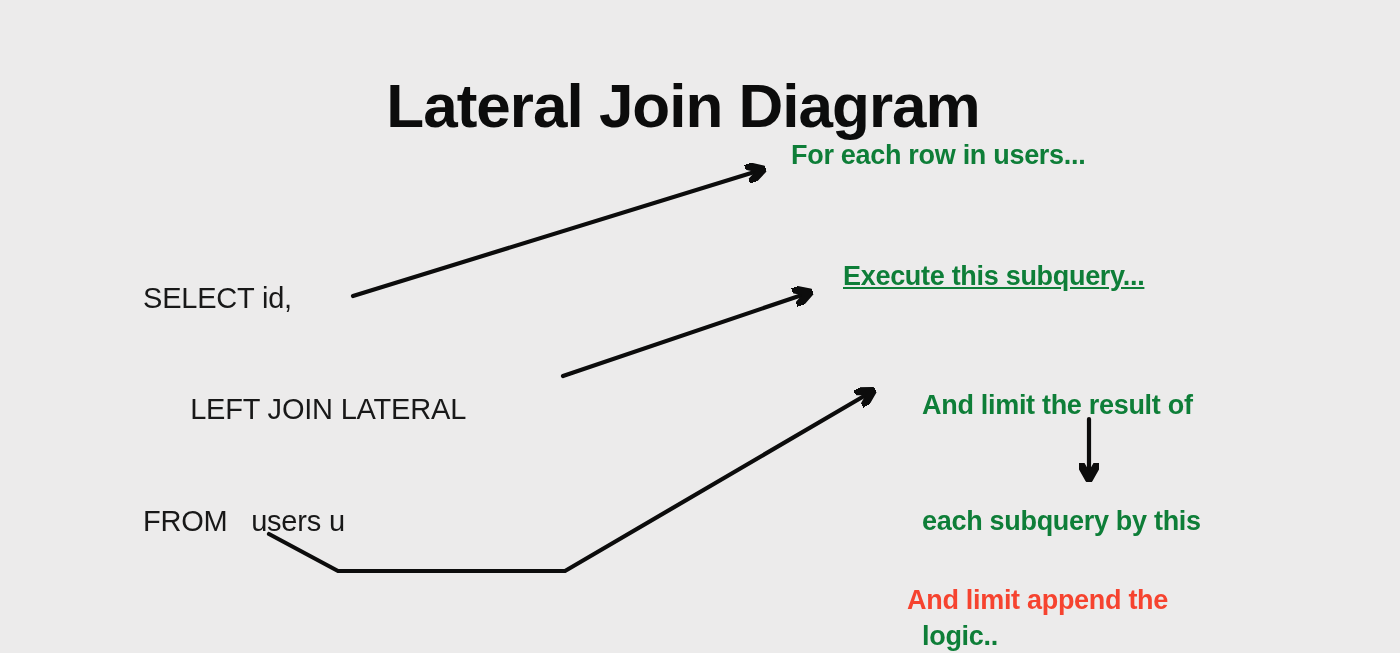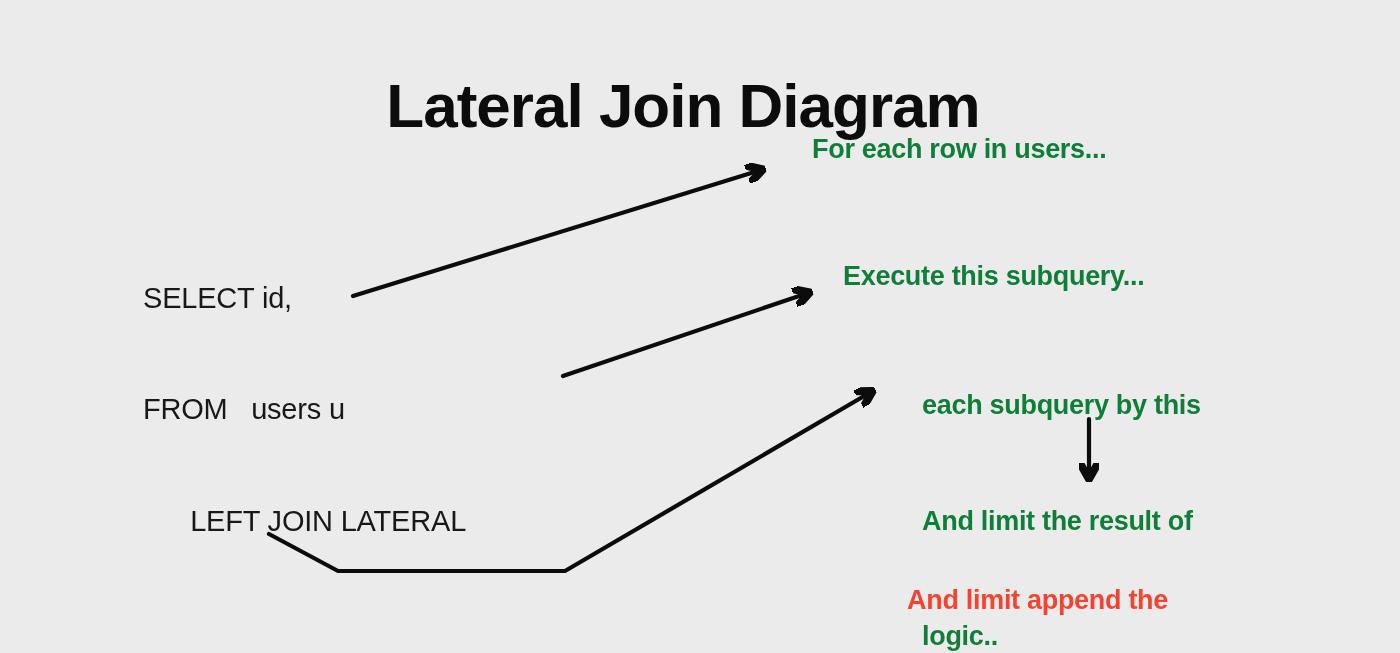--- a/index.html
+++ b/index.html
@@ -41,22 +41,22 @@
   .note {
     position: absolute;
     font-weight: 700;
     font-size: 27px;
     letter-spacing: -0.3px;
     line-height: 38.5px;
     white-space: pre;
   }
   .note-green { color: #0e7e38; }
   .note-red   { color: #f6432f; }
-  .note-step1 { left: 791px; top: 130px; margin-left: 21px; }
-  .note-step2 { left: 843px; top: 257px; }
+  .note-step1 { left: 791px; top: 136px; }
+  .note-step2 { left: 843px; top: 257px; text-decoration: underline; }
   .note-step3 { left: 922px; top: 309px; }
   .note-step4 { left: 907px; top: 504px; }
   svg.arrows {
     position: absolute;
     inset: 0;
     width: 1400px;
     height: 653px;
     pointer-events: none;
   }
   svg.arrows path {
@@ -69,35 +69,35 @@
 </style>
 </head>
 <body>
 
 <div class="canvas">
 
   <h1 class="title">Lateral Join Diagram</h1>
 
   <div class="sql">
     <div class="sql-line">SELECT id,</div>
+    <div class="sql-line">      LEFT JOIN LATERAL</div>
     <div class="sql-line">FROM   users u</div>
-    <div class="sql-line">      LEFT JOIN LATERAL</div>
     
     
     
     
   </div>
 
   <div class="note note-green note-step1">For each row in users...</div>
 
   <div class="note note-green note-step2">Execute this subquery...</div>
 
   <div class="note note-green note-step3">
+    <div>And limit the result of</div>
     <div>each subquery by this</div>
-    <div>And limit the result of</div>
     <div>logic..</div>
   </div>
 
   <div class="note note-red note-step4">
     <div>And limit append the</div>
     
     
   </div>
 
   <svg class="arrows" viewBox="0 0 1400 653" xmlns="http://www.w3.org/2000/svg">

